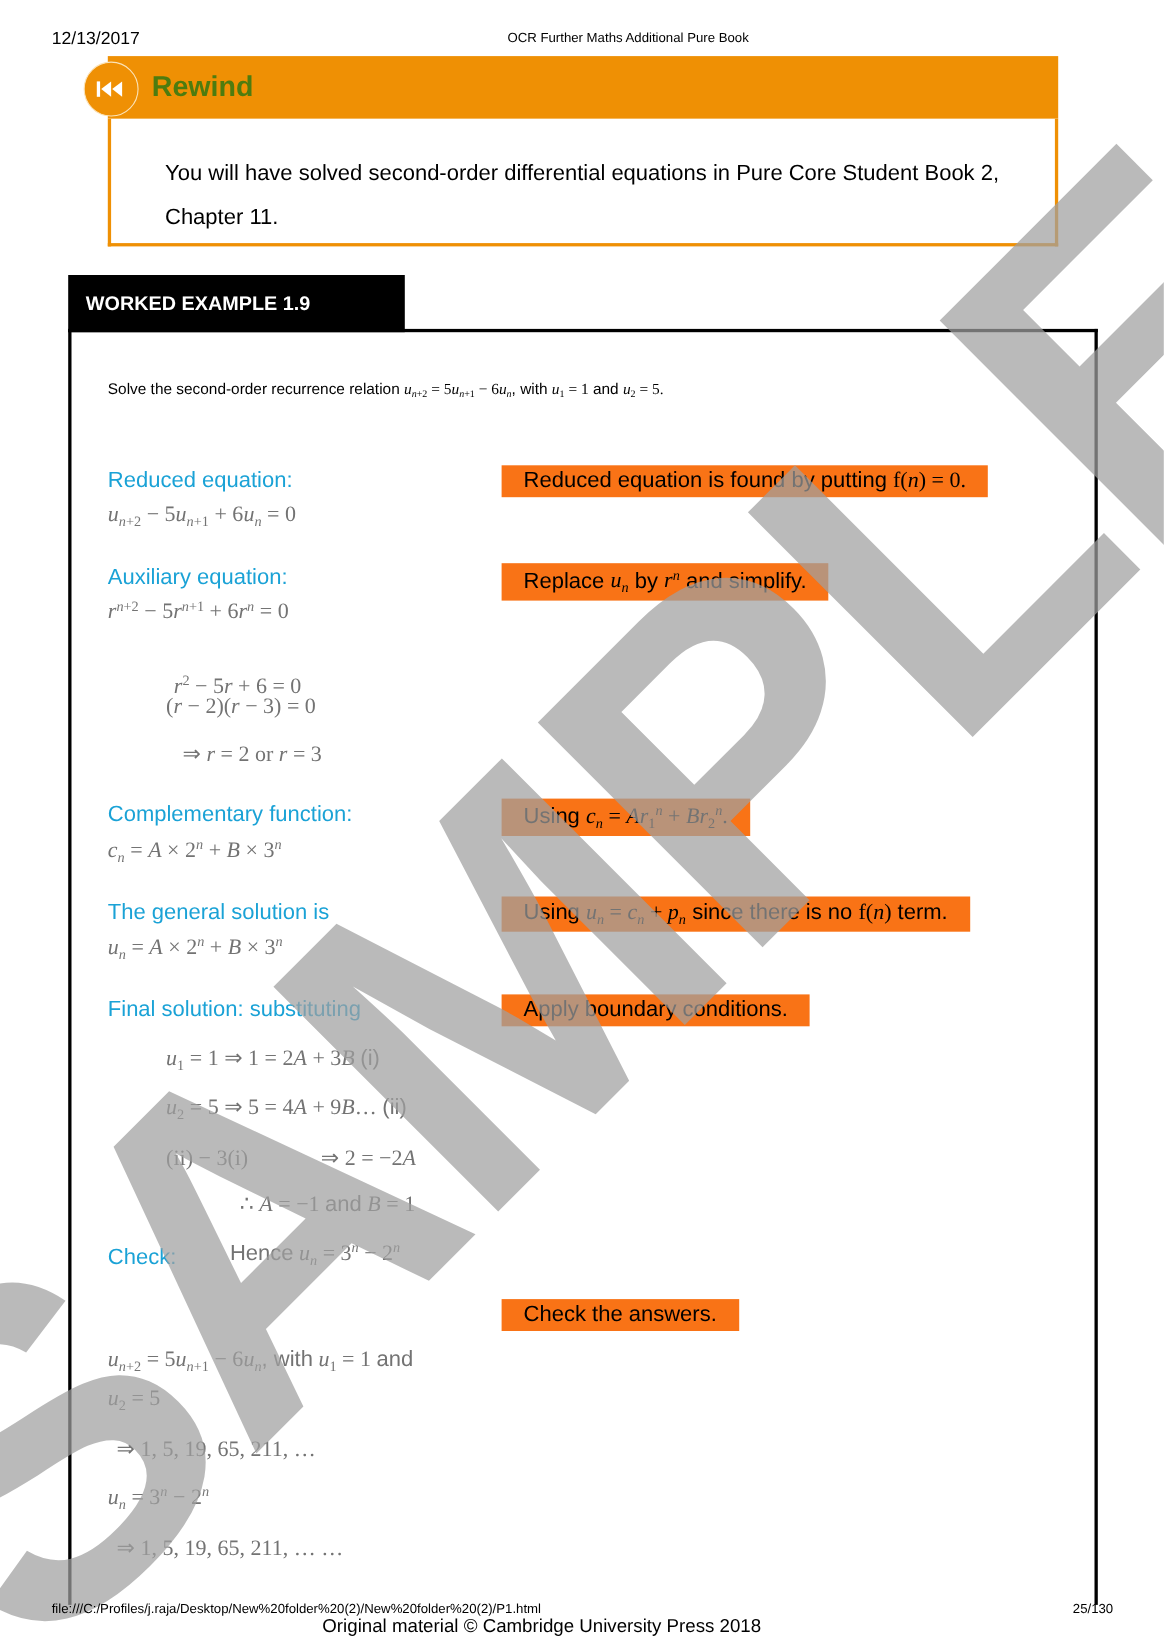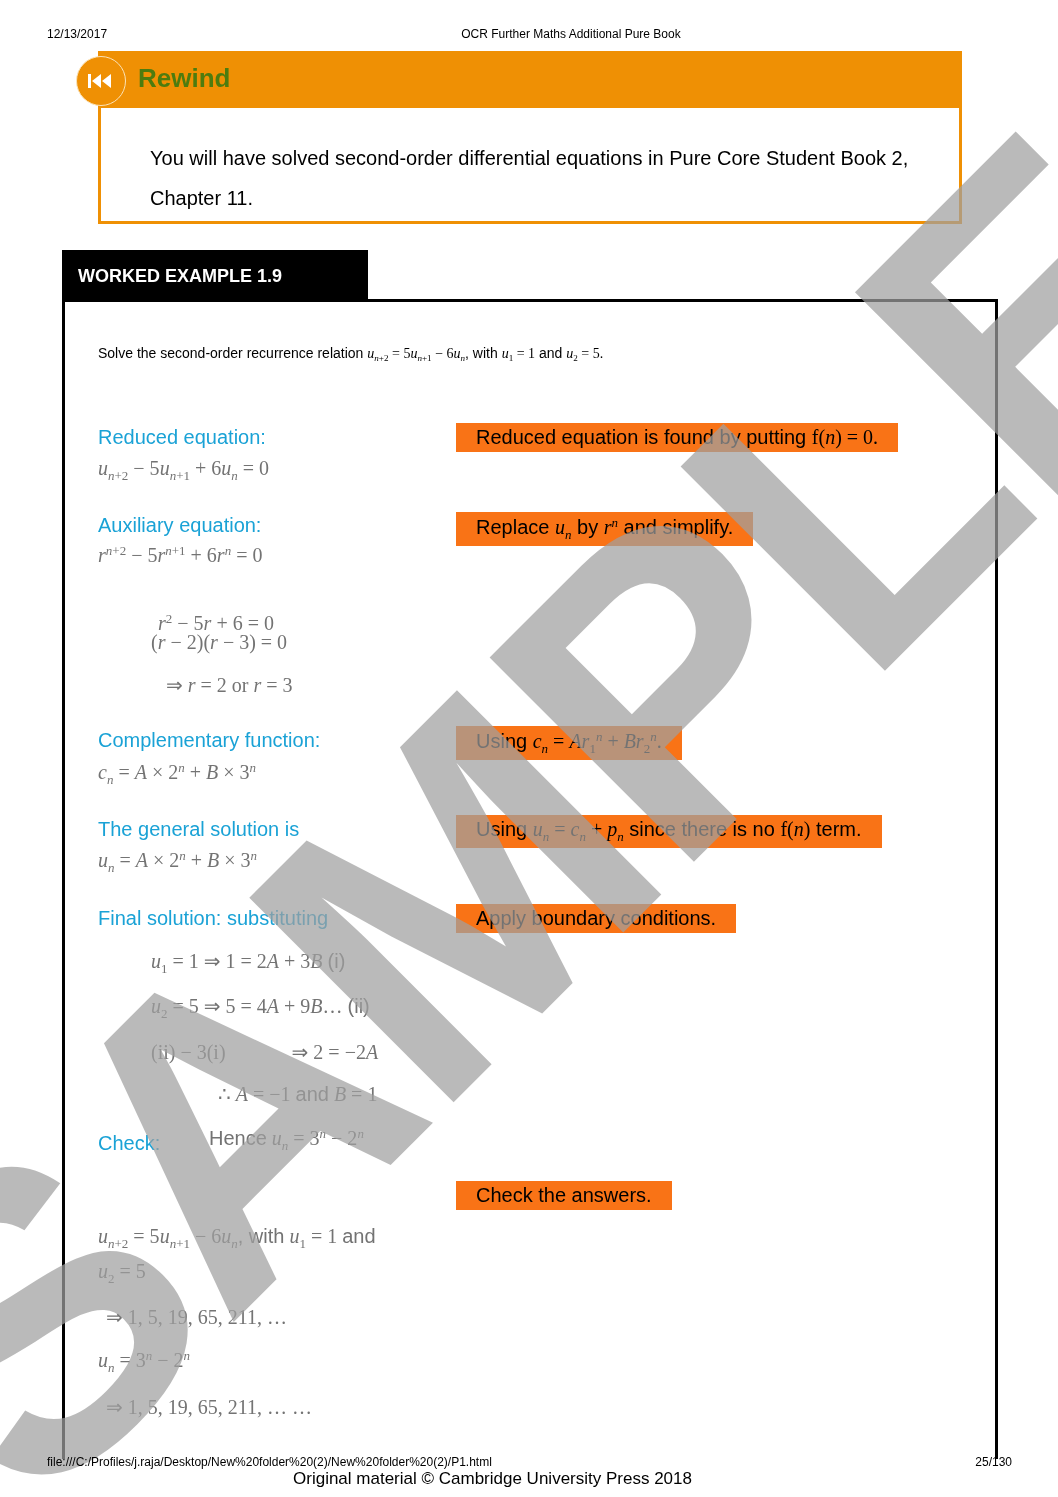--- a/index.html
+++ b/index.html
@@ -1,19 +1,19 @@
 <!DOCTYPE html>
 <html><head>
 <meta charset="utf-8">
 <style>
   * { box-sizing: border-box; margin: 0; padding: 0; }
   html, body { width: 1058px; height: 1497px; background: #ffffff; overflow: hidden; }
   body { position: relative; font-family: "Liberation Sans", sans-serif; color: #000; }
 
-  .hdr-date { position: absolute; left: 47px; top: 27px; font-size: 12px; }
+  .hdr-date { position: absolute; left: 47px; top: 27px; font-size: 16px; }
   .hdr-title { position: absolute; left: 0; width: 1142px; top: 27px; text-align: center; font-size: 12px; }
 
   
   .rewind-bar { position: absolute; left: 98px; top: 51px; width: 864px; height: 57px; background: #ef9004; }
   .rewind-circle { position: absolute; left: 76px; top: 56px; width: 50px; height: 50px; border-radius: 50%; background: #ef9004; border: 1.5px solid #fbe3b8; display:flex; align-items:center; justify-content:center; }
   .rewind-title { position: absolute; left: 138px; top: 63px; font-size: 26px; font-weight: bold; color: #4d7c0f; }
   .rewind-body { position: absolute; left: 98px; top: 108px; width: 864px; height: 116px; border: 3px solid #ef9004; border-top: none; background: #fff; }
   .rewind-text { position: absolute; left: 123px; top: 138px; width: 820px; font-size: 20px; line-height: 40px; margin-left: 27px; }
 
   

